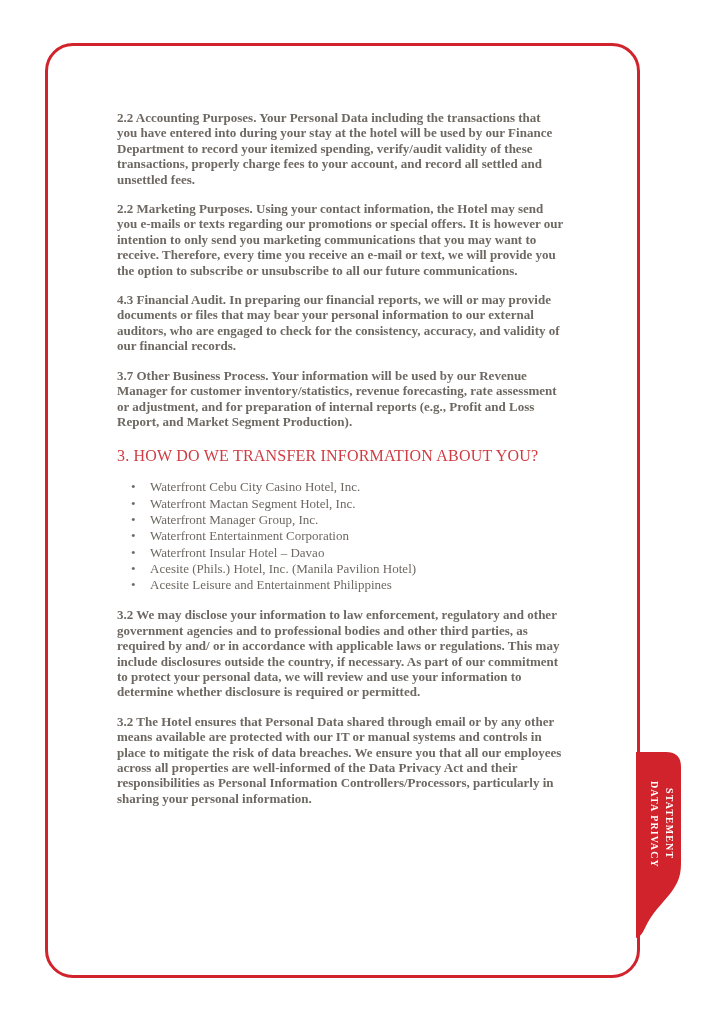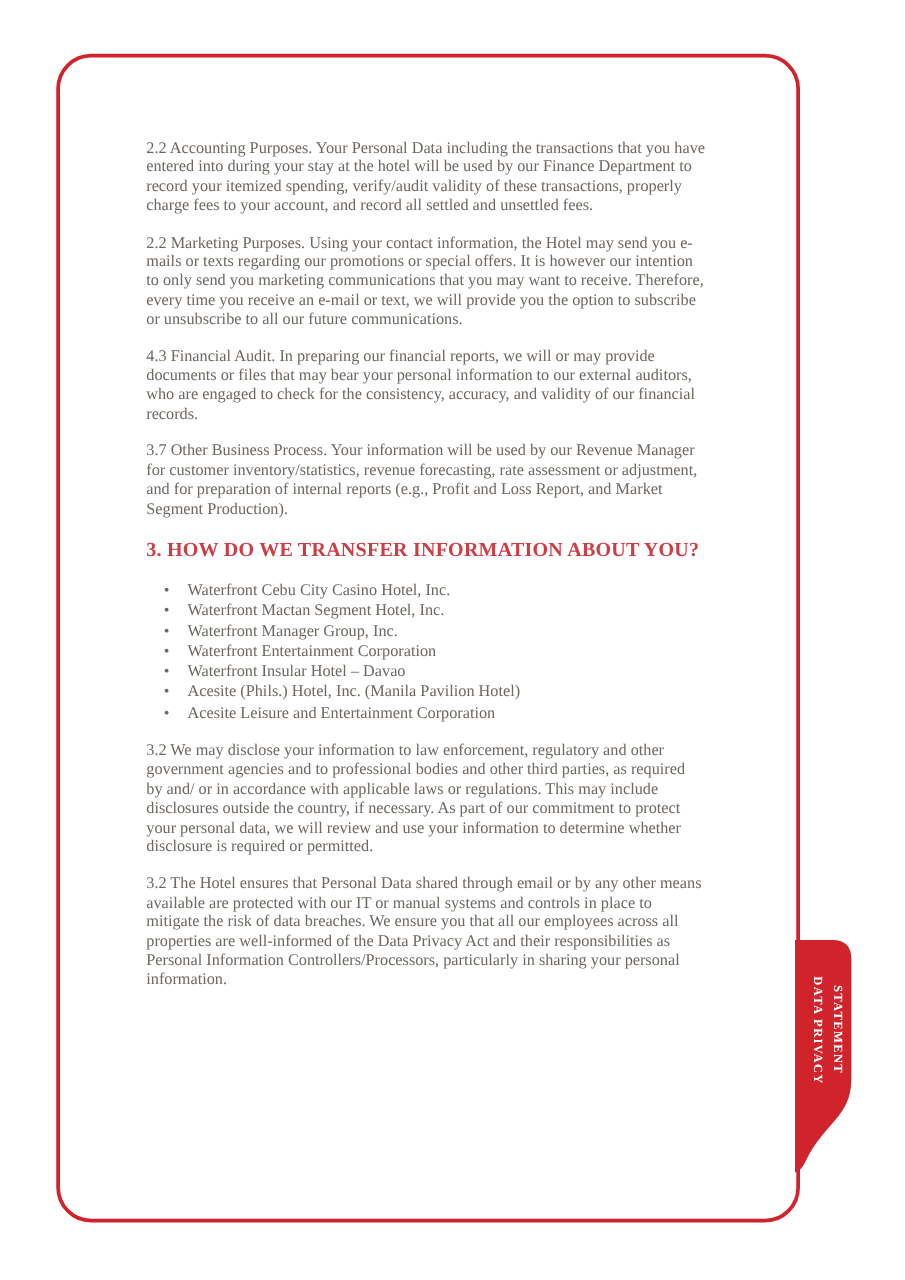--- a/index.html
+++ b/index.html
@@ -29,26 +29,26 @@
   }
   .content {
     position: absolute;
     left: 117px;
     top: 110px;
     width: 447px;
     color: var(--body-text, #6e6862);
     font-size: 13px;
     line-height: 15.4px;
   }
-  .content p { margin: 0 0 14px 0; }
+  .content p { margin: 0 0 14px 0; font-weight: bold; }
   .section-heading {
     color: var(--heading-red, #cf3c43);
     font-size: 16px;
     line-height: 19px;
-    font-weight: bold;
+    font-weight: normal;
     letter-spacing: 0.2px;
     margin: 17px 0 14px 0;
   }
   ul.entity-list {
     margin: 0 0 14px 0;
     padding-left: 33px;
     list-style: none;
   }
   ul.entity-list li {
     position: relative;
@@ -119,21 +119,21 @@
     <li>
       <span class="bullet">•</span>
       <span>Waterfront Insular Hotel – Davao</span>
     </li>
     <li>
       <span class="bullet">•</span>
       <span>Acesite (Phils.) Hotel, Inc. (Manila Pavilion Hotel)</span>
     </li>
     <li>
       <span class="bullet">•</span>
-      <span>Acesite Leisure and Entertainment Corporation</span>
+      <span>Acesite Leisure and Entertainment Philippines</span>
     </li>
   </ul>
 
   <p>3.2 We may disclose your information to law enforcement, regulatory and other government agencies and to professional bodies and other third parties, as required by and/ or in accordance with applicable laws or regulations. This may include disclosures outside the country, if necessary. As part of our commitment to protect your personal data, we will review and use your information to determine whether disclosure is required or permitted.</p>
   <p>3.2 The Hotel ensures that Personal Data shared through email or by any other means available are protected with our IT or manual systems and controls in place to mitigate the risk of data breaches. We ensure you that all our employees across all properties are well-informed of the Data Privacy Act and their responsibilities as Personal Information Controllers/Processors, particularly in sharing your personal information.</p>
 </div>
 
 <div class="side-tab">
   <svg width="47" height="190" viewBox="0 0 47 190" xmlns="http://www.w3.org/2000/svg">
     <path d="M 0 2 L 30 2 Q 45 2 45 17 L 45 114 C 45 143 23 149 9 178 Q 5 187 0 188 Z" fill="var(--border-red, #d1232b)"></path>

